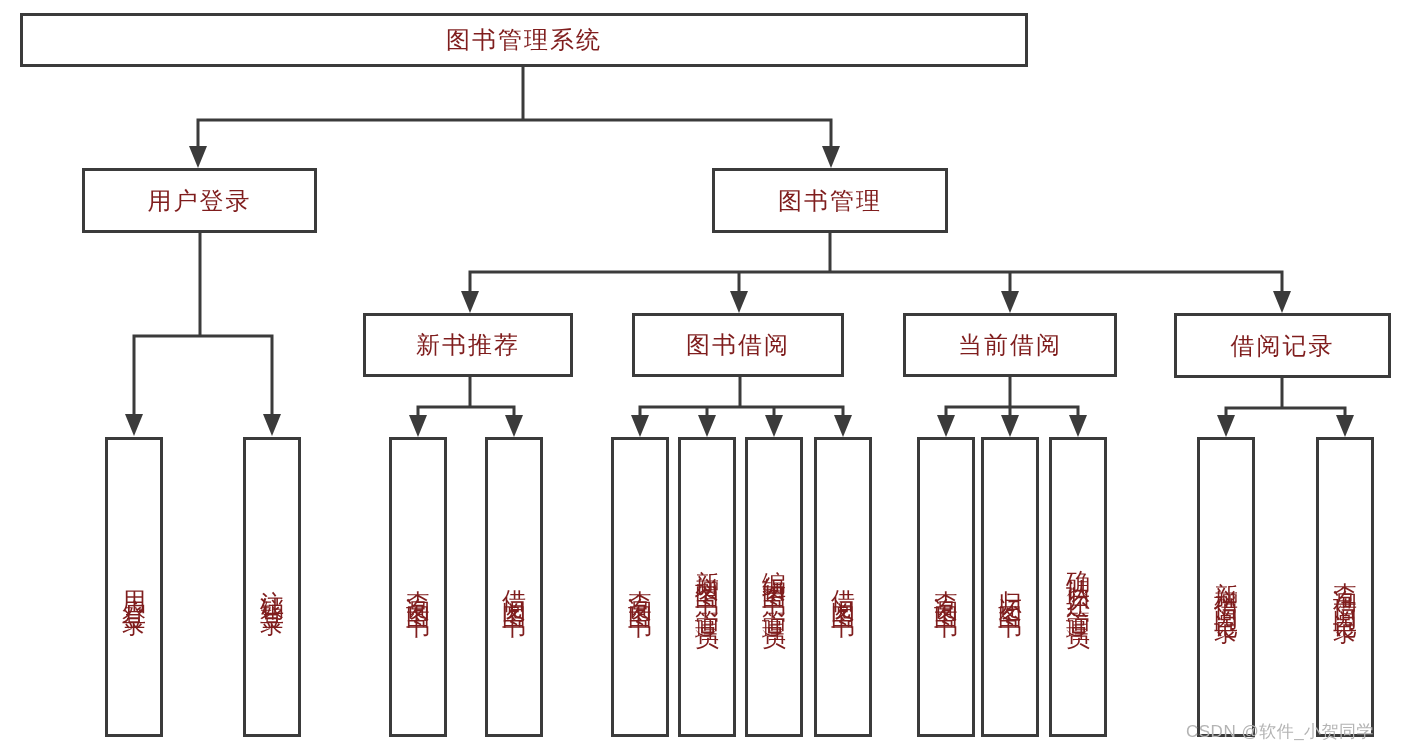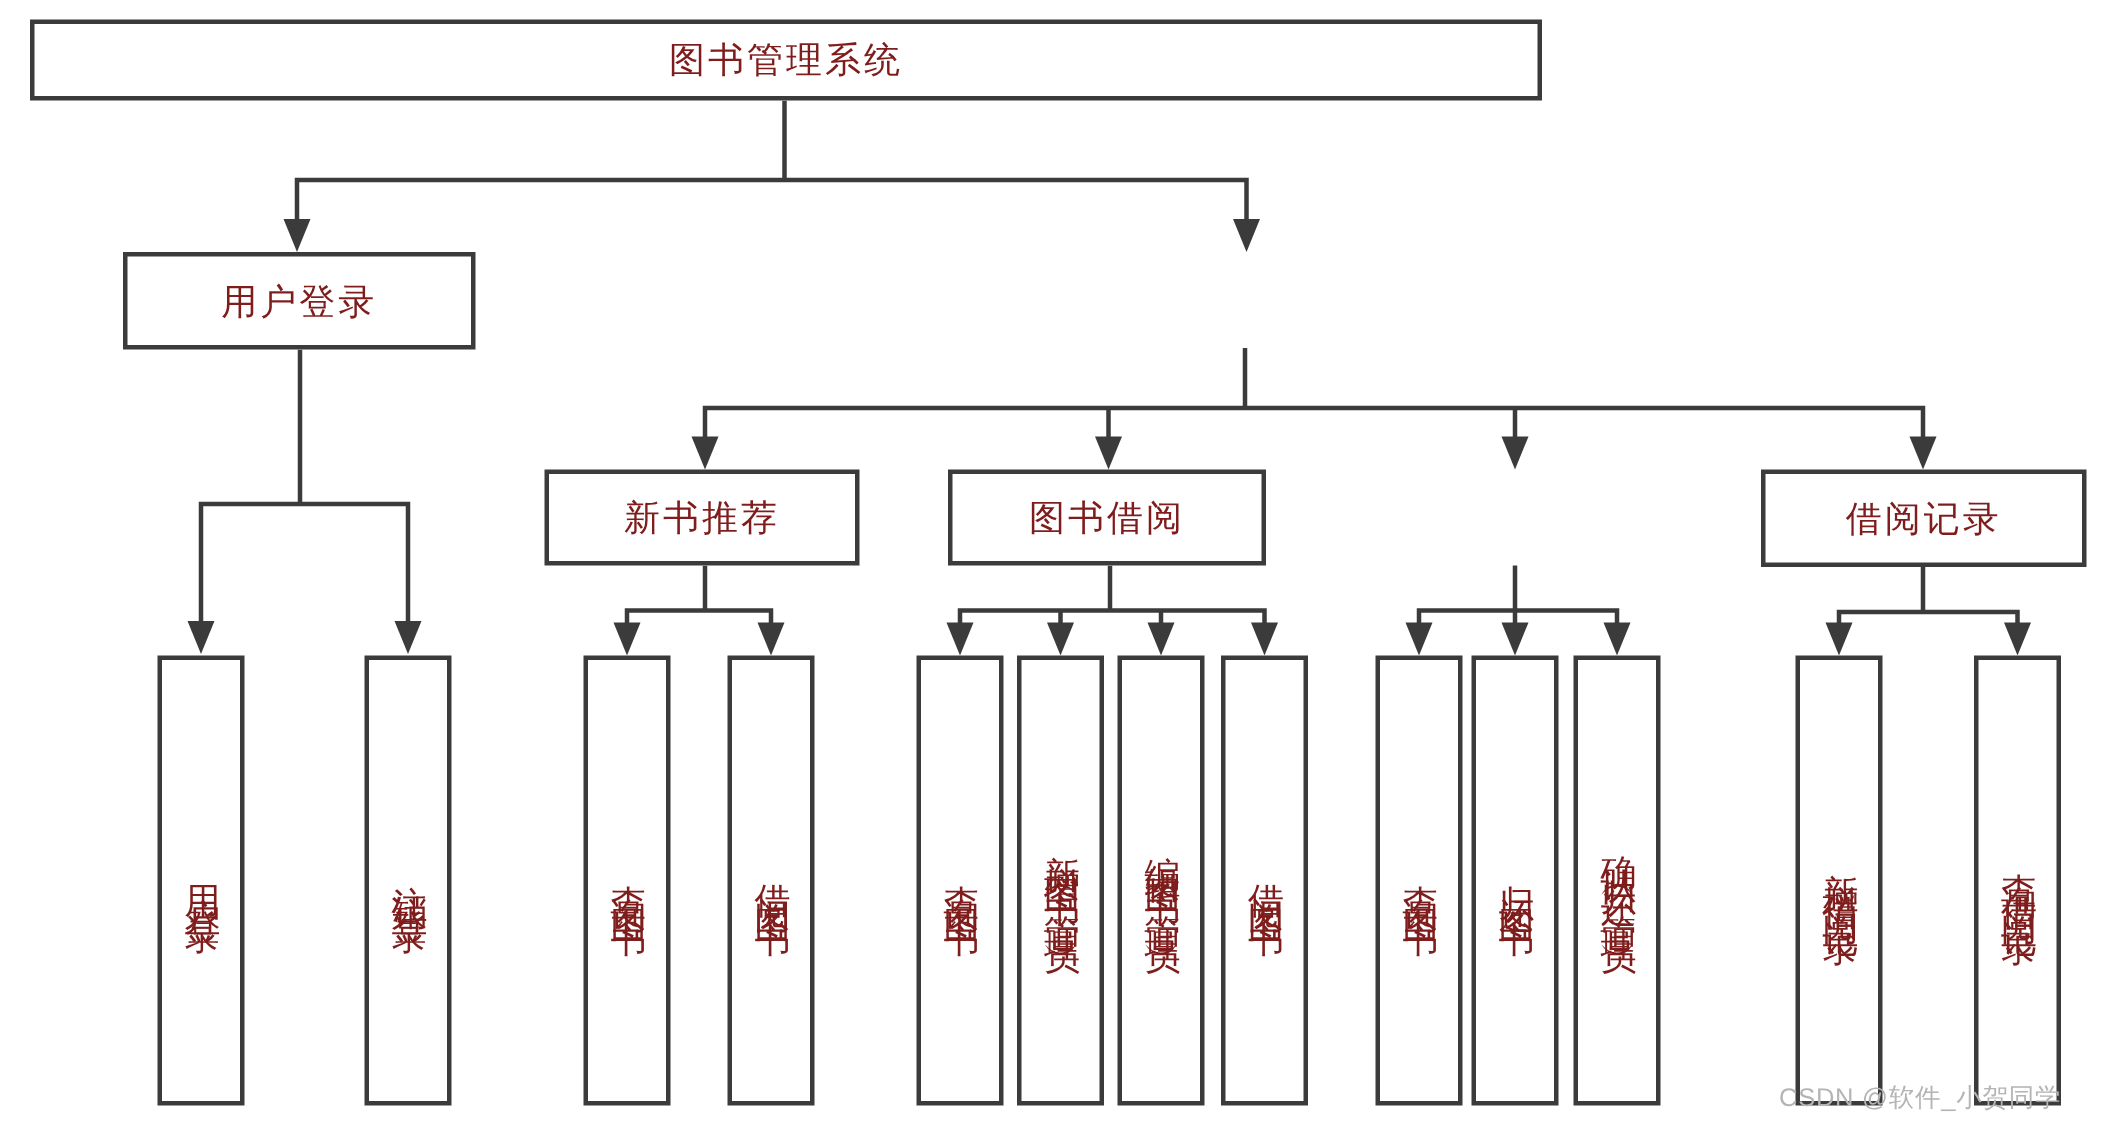--- a/index.html
+++ b/index.html
@@ -118,26 +118,32 @@
     </g>
   </svg>
 
   <div class="node h" style="left:20px;top:13px;width:1008px;height:54px">
     <span>图书管理系统</span>
   </div>
 
   <div class="node h" style="left:82px;top:168px;width:235px;height:65px">
     <span>用户登录</span>
   </div>
+  <div class="node h" style="left:712px;top:168px;width:236px;height:65px">
+    <span>图书管理</span>
+  </div>
 
   <div class="node h" style="left:363px;top:313px;width:210px;height:64px">
     <span>新书推荐</span>
   </div>
   <div class="node h" style="left:632px;top:313px;width:212px;height:64px">
     <span>图书借阅</span>
+  </div>
+  <div class="node h" style="left:903px;top:313px;width:214px;height:64px">
+    <span>当前借阅</span>
   </div>
   <div class="node h" style="left:1174px;top:313px;width:217px;height:65px">
     <span>借阅记录</span>
   </div>
 
   <div class="node v" style="left:105px;top:437px;width:58px;height:300px">
     <span>用户登录</span>
   </div>
   <div class="node v" style="left:243px;top:437px;width:58px;height:300px">
     <span>注销登录</span>

